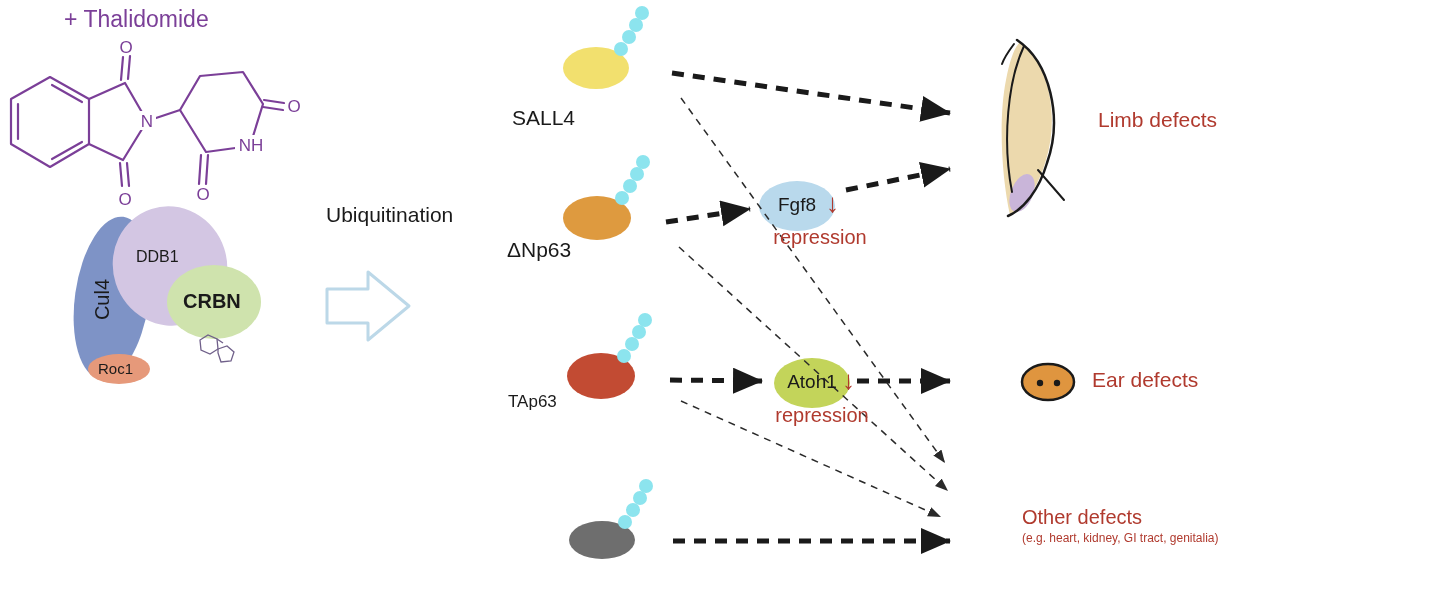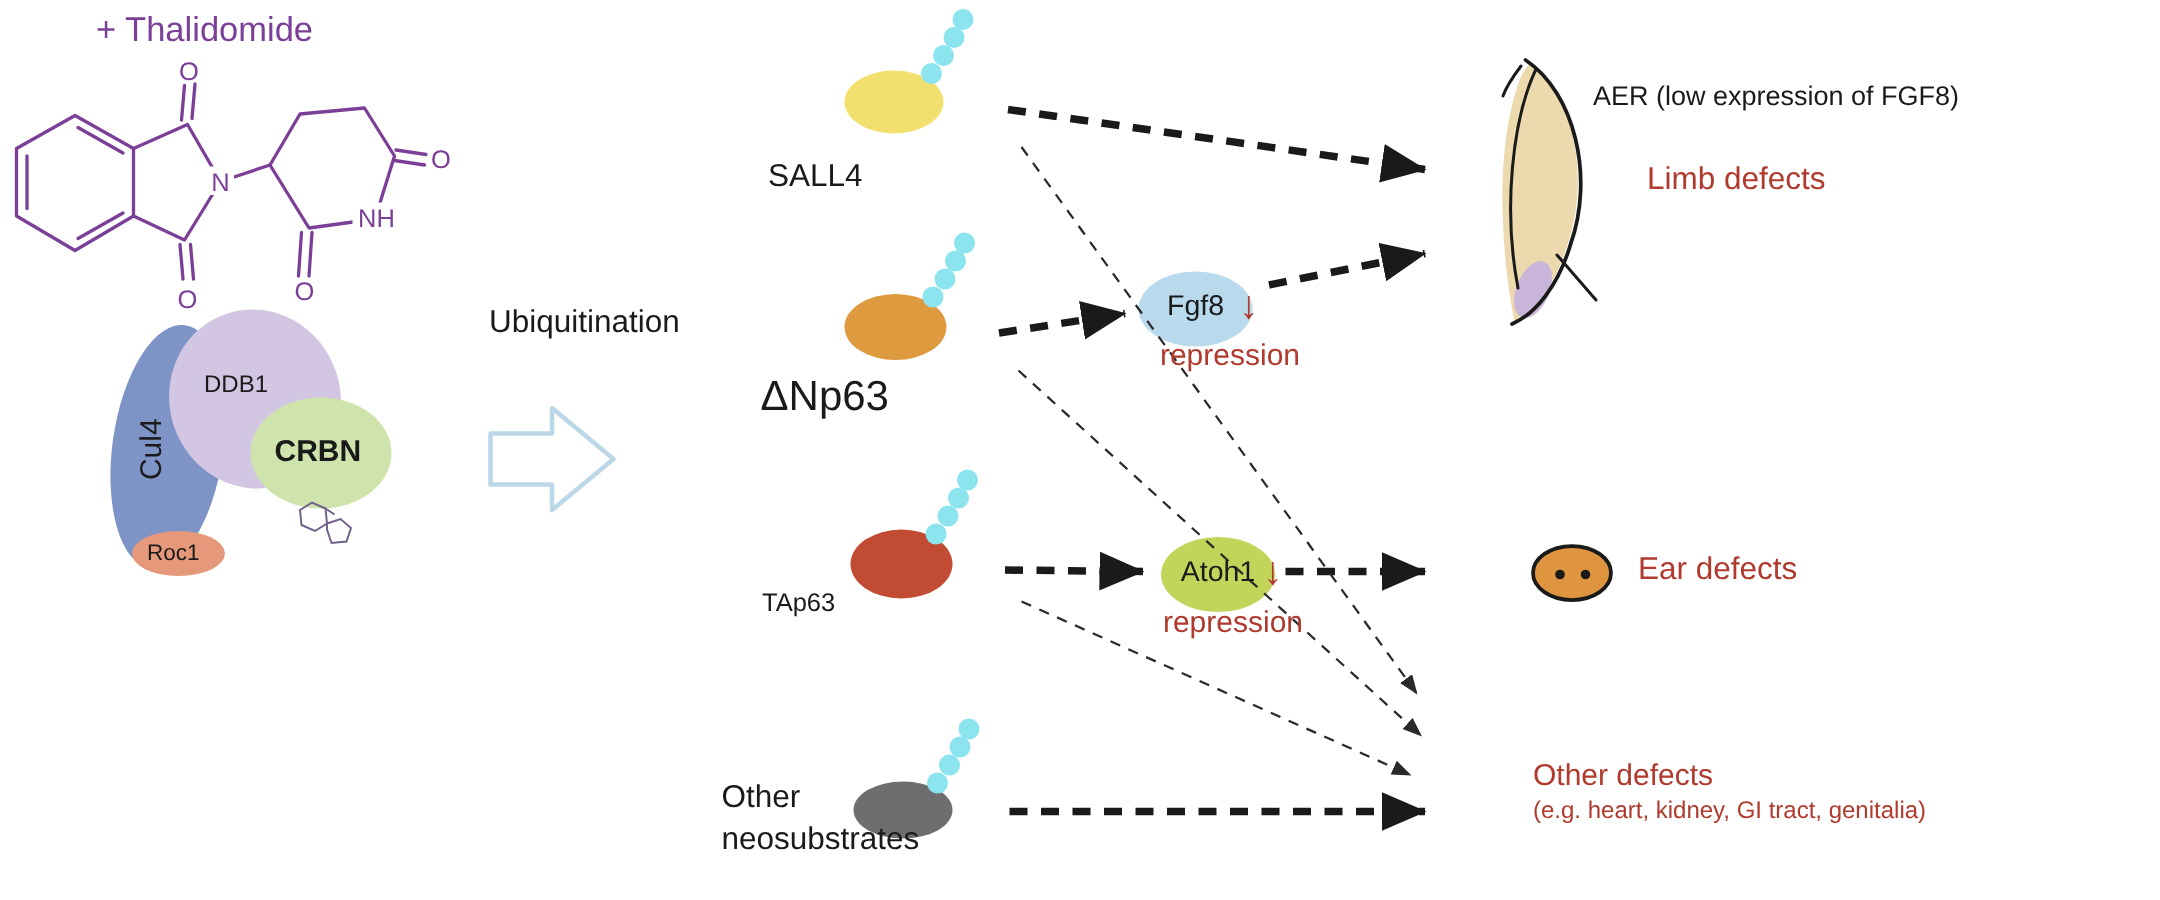--- a/index.html
+++ b/index.html
@@ -153,33 +153,31 @@
   <div class="lbl purple" style="left:64px;top:6px;font-size:23px;">+ Thalidomide</div>
 
   <div class="lbl rot" style="left:62px;top:288px;width:80px;font-size:20px;">Cul4</div>
   <div class="lbl" style="left:136px;top:248px;font-size:16px;text-align:center;">DDB1</div>
   <div class="lbl bold" style="left:183px;top:290px;font-size:20px;">CRBN</div>
   <div class="lbl" style="left:98px;top:360px;font-size:15px;">Roc1</div>
 
   <div class="lbl" style="left:287px;top:203px;font-size:21px;margin-left:39px;">Ubiquitination</div>
 
   <div class="lbl" style="left:512px;top:106px;font-size:21px;">SALL4</div>
-  <div class="lbl" style="left:507px;top:238px;font-size:28px;margin-top:10px;">ΔNp63</div>
+  <div class="lbl" style="left:507px;top:238px;font-size:21px;">ΔNp63</div>
   <div class="lbl" style="left:508px;top:392px;font-size:17px;">TAp63</div>
-  <div class="lbl wrap" style="left:481px;top:518px;width:160px;font-size:21px;line-height:1.35;">Other neosubstrates</div>
 
   <div class="lbl center" style="left:765px;top:194px;width:64px;font-size:19px;">Fgf8</div>
   <div class="lbl red bold" style="left:826px;top:189px;font-size:26px;">↓</div>
   <div class="lbl red center" style="left:760px;top:226px;width:120px;font-size:20px;">repression</div>
 
   <div class="lbl center" style="left:780px;top:371px;width:64px;font-size:19px;">Atoh1</div>
   <div class="lbl red bold" style="left:842px;top:366px;font-size:26px;">↓</div>
   <div class="lbl red center" style="left:762px;top:404px;width:120px;font-size:20px;">repression</div>
 
-  <div class="lbl" style="left:1062px;top:54px;font-size:18px;">AER (low expression of FGF8)</div>
   <div class="lbl red" style="left:1098px;top:108px;font-size:21px;">Limb defects</div>
 
   <div class="lbl red" style="left:1092px;top:368px;font-size:21px;">Ear defects</div>
 
   <div class="lbl red" style="left:1022px;top:506px;font-size:20px;">Other defects</div>
-  <div class="lbl red" style="left:1022px;top:532px;font-size:16px;">(e.g. heart, kidney, GI tract, genitalia)</div>
+  <div class="lbl red" style="left:1022px;top:532px;font-size:12px;">(e.g. heart, kidney, GI tract, genitalia)</div>
 
 </div>
 
 </body></html>

